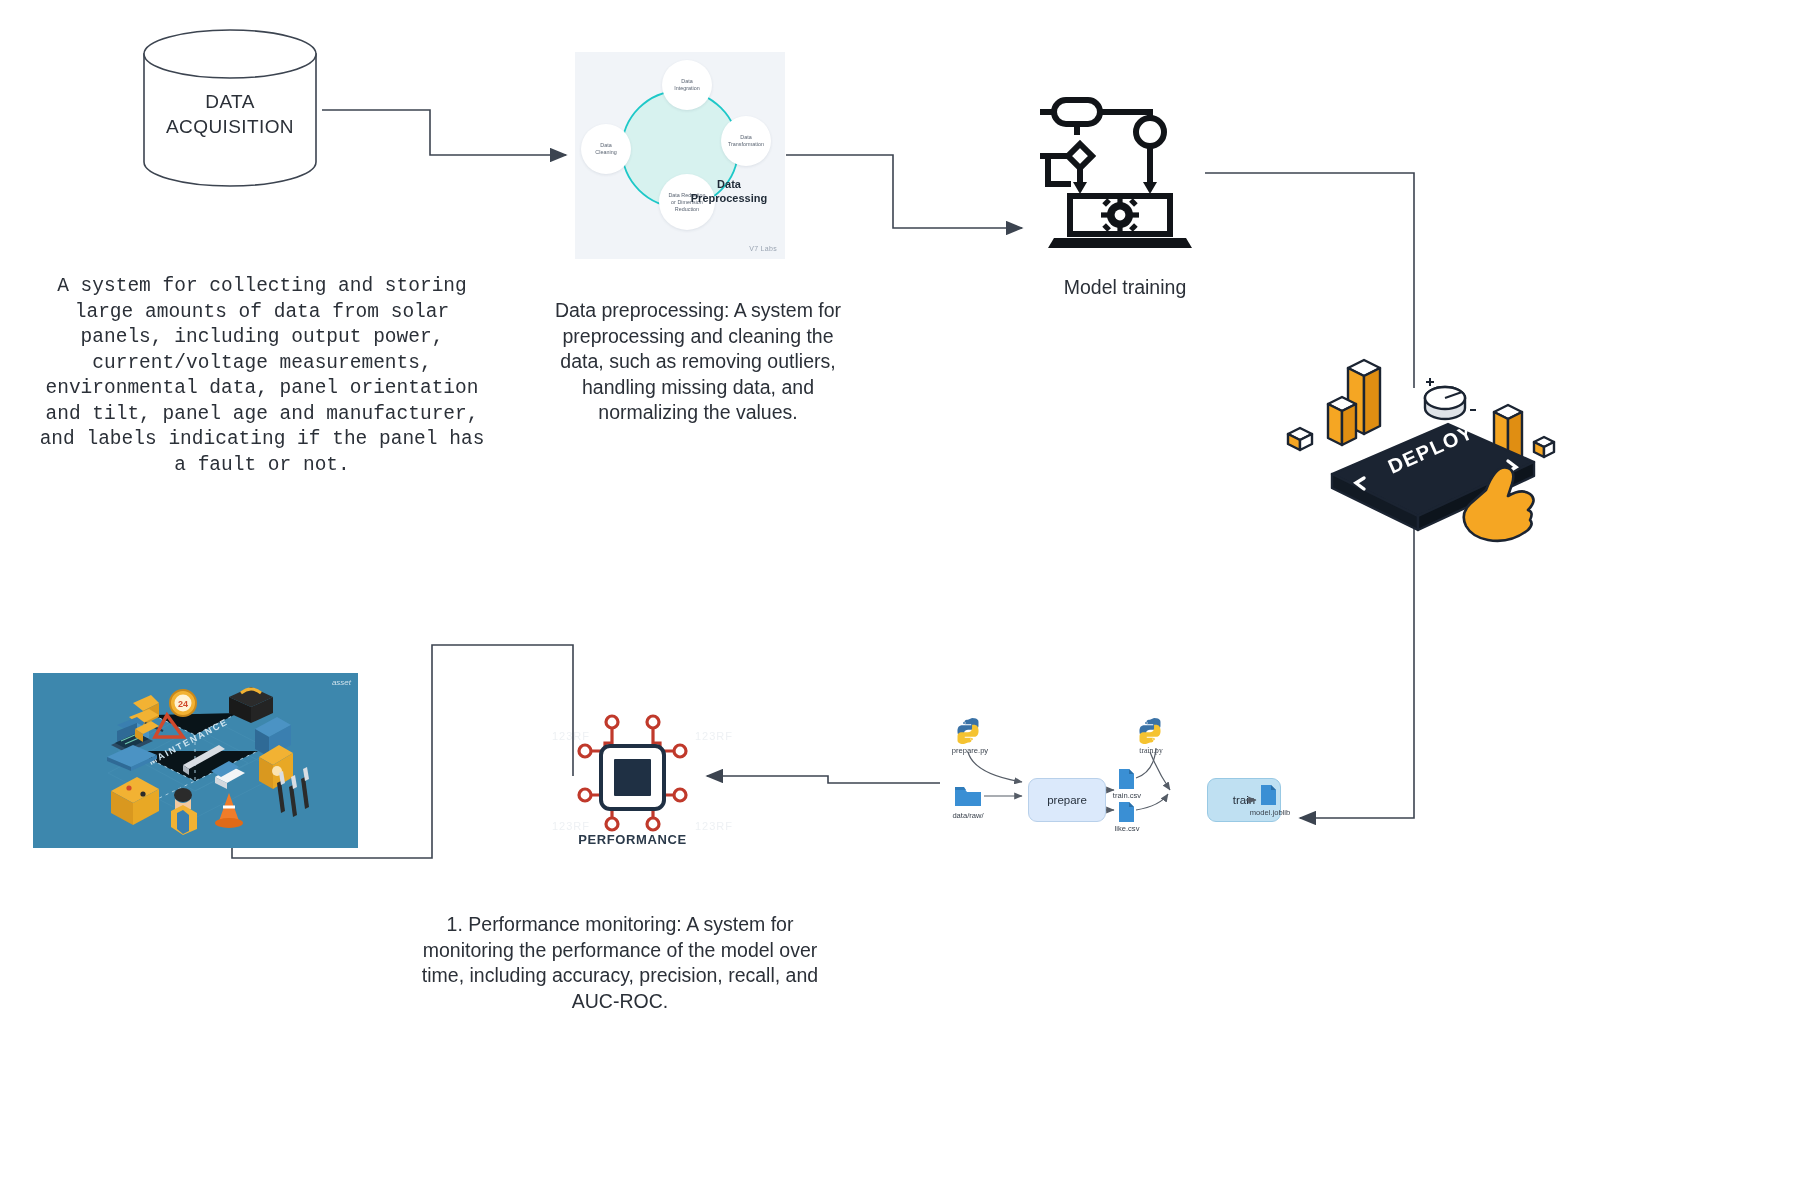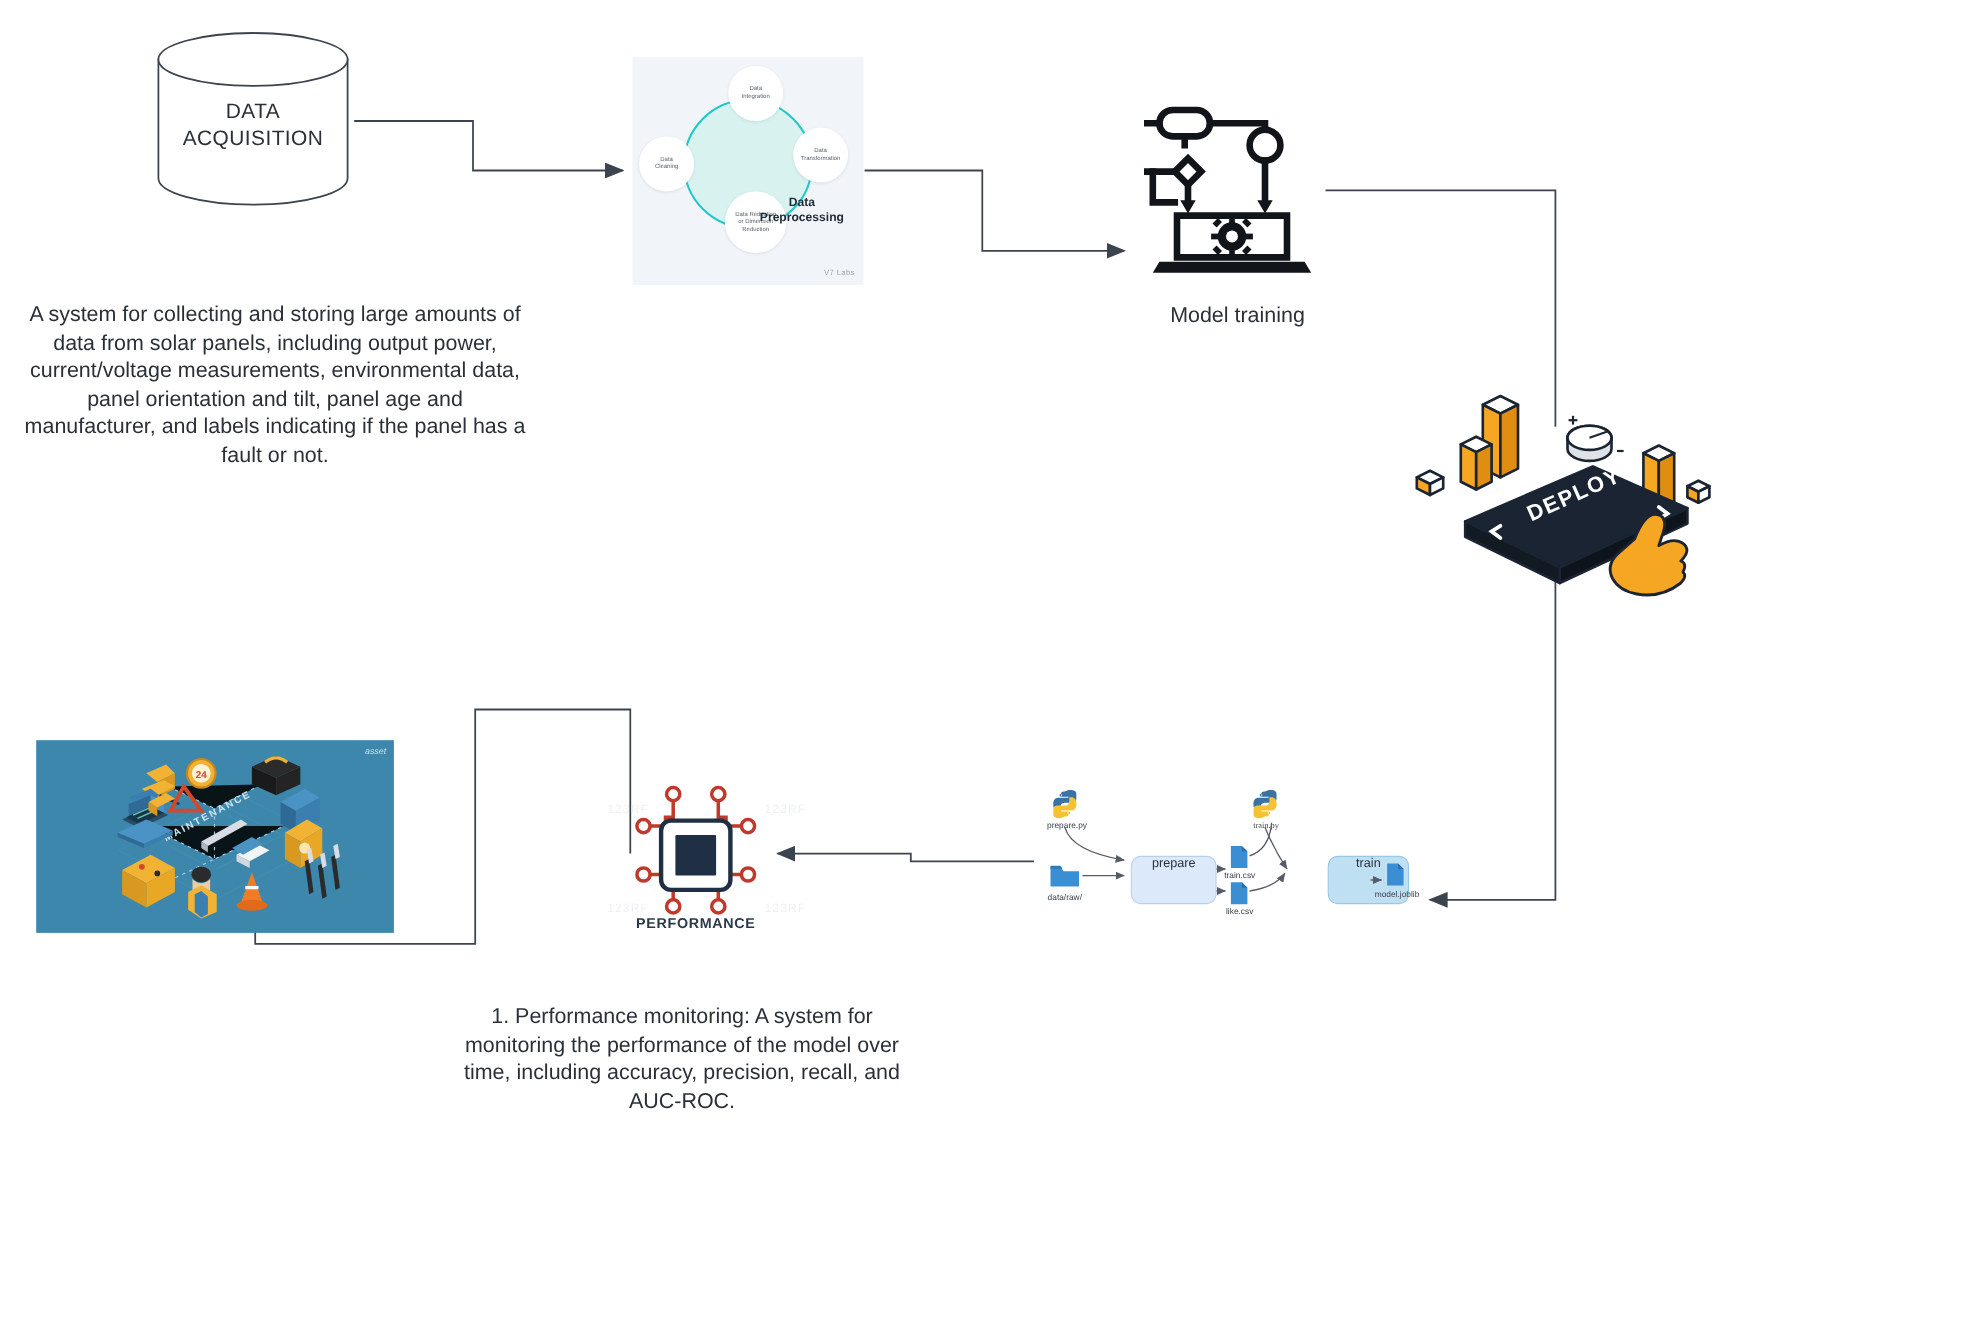--- a/index.html
+++ b/index.html
@@ -51,21 +51,21 @@
 
   
   .train-icon { position:absolute; left:1040px; top:92px; width:160px; height:160px; }
 
   
   .deploy { position:absolute; left:1280px; top:350px; width:300px; height:200px; }
 
   
   .dvc { position:absolute; left:940px; top:718px; width:370px; height:135px; }
   .dvc-box {
-    position:absolute; border-radius:9px; display:flex; align-items:flex-start; justify-content:center;
+    position:absolute; border-radius:9px; display:flex; align-items:center; justify-content:center;
     font-size:11.5px; color:#27313d;
   }
   .dvc-lbl {
     position:absolute; font-size:7.6px; color:#3a424d; text-align:center; white-space:nowrap;
   }
   .pyicon { position:absolute; width:26px; height:26px; }
   .fileicon { position:absolute; width:17px; height:22px; }
 
   
   .perf { position:absolute; left:545px; top:705px; width:175px; height:160px; }
@@ -121,21 +121,21 @@
   <div class="cyl">
     <svg width="180" height="160" viewBox="0 0 180 160">
       <path d="M4,26 L4,134 A86,24 0 0 0 176,134 L176,26 Z" fill="#ffffff" stroke="#3c4450" stroke-width="1.6"></path>
       <ellipse cx="90" cy="26" rx="86" ry="24" fill="#ffffff" stroke="#3c4450" stroke-width="1.6"></ellipse>
     </svg>
     <div class="cyl-label">
       <span>DATA</span>
       <span>ACQUISITION</span>
     </div>
   </div>
-  <div class="caption" style="left:20px; top:274px; width:460px;">A system for collecting and storing large amounts of data from solar panels, including output power, current/voltage measurements, environmental data, panel orientation and tilt, panel age and manufacturer, and labels indicating if the panel has a fault or not.</div>
+  <div class="caption" style="left:32px; top:274px; width:460px;font-family:Liberation Mono, monospace;">A system for collecting and storing large amounts of data from solar panels, including output power, current/voltage measurements, environmental data, panel orientation and tilt, panel age and manufacturer, and labels indicating if the panel has a fault or not.</div>
 
   <div class="prep-panel">
     <svg class="prep-ring" viewBox="0 0 150 150">
       <circle cx="75" cy="75" r="58" fill="#d7f2ef"></circle>
       <circle cx="75" cy="75" r="58" fill="none" stroke="#1dc8c8" stroke-width="1.8"></circle>
     </svg>
 
     <div class="prep-bubble" style="left:87px; top:8px; width:50px; height:50px;">
       <span style="white-space:pre-line">Data
 Integration</span>
@@ -152,20 +152,21 @@
     <div class="prep-bubble" style="left:6px; top:72px; width:50px; height:50px;">
       <span style="white-space:pre-line">Data
 Cleaning</span>
     </div>
     <div class="prep-center">
       <div>Data</div>
       <div>Preprocessing</div>
     </div>
     <div class="prep-wm">V7 Labs</div>
   </div>
+  <div class="caption" style="left:548px; top:298px; width:300px;">Data preprocessing: A system for preprocessing and cleaning the data, such as removing outliers, handling missing data, and normalizing the values.</div>
 
   <div class="train-icon">
     <svg viewBox="0 0 160 160">
       <g fill="none" stroke="#111418" stroke-width="6" stroke-linecap="square">
 
         <rect x="14" y="8" width="46" height="24" rx="12"></rect>
         <line x1="2" y1="20" x2="14" y2="20"></line>
 
         <circle cx="110" cy="40" r="14"></circle>
         <path d="M60,20 L110,20 L110,26"></path>

